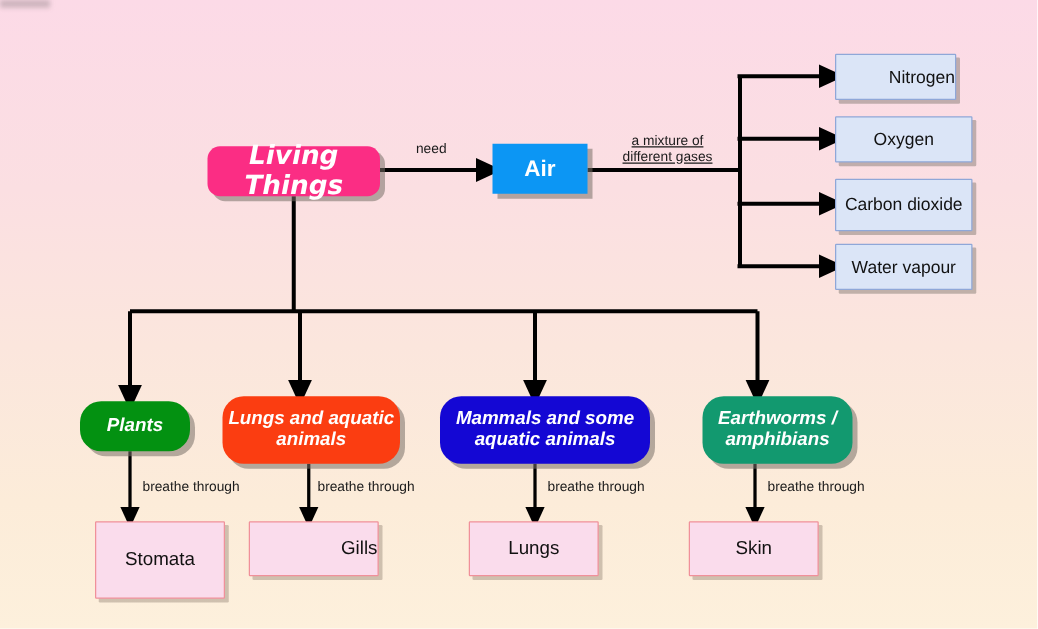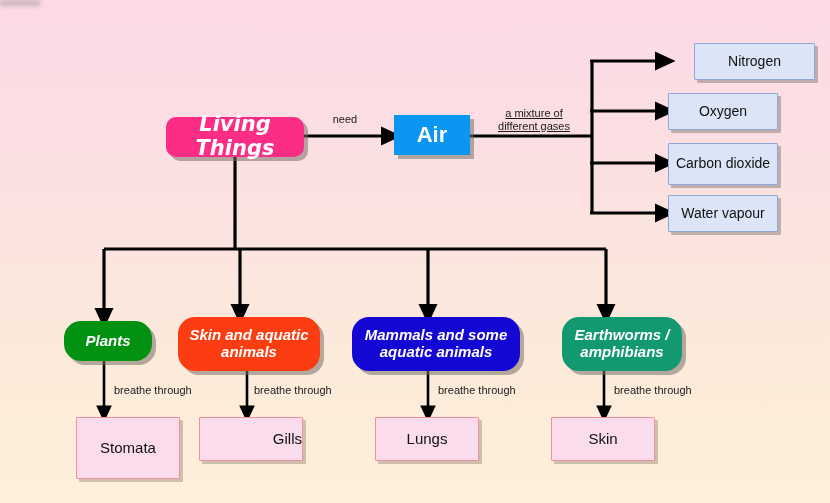--- a/index.html
+++ b/index.html
@@ -61,40 +61,40 @@
     font-family: "DejaVu Sans", sans-serif;
     border-radius: 10px;
     align-items: center;
   }
   .n-air {
     left: 394px; top: 115px; width: 76px; height: 40px;
     background: #0c96f4;
     color: #ffffff;
     font-weight: bold;
     font-style: normal;
-    font-size: 22px;
+    font-size: 18px;
     border-radius: 0px;
     box-shadow: 4px 4px 0px rgba(120,112,104,0.55);
   }
   .n-plants  { left: 64px;  top: 321px; width: 88px;  height: 40px; background: #039111; font-size: 15px; }
   .n-fish    { left: 178px; top: 317px; width: 142px; height: 54px; background: #fb3d11; font-size: 15px; }
   .n-mammals { left: 352px; top: 317px; width: 168px; height: 54px; background: #1407d4; font-size: 15px; }
   .n-earth   { left: 562px; top: 317px; width: 120px; height: 54px; background: #12996f; font-size: 15px; }
 
   
   .gasbox {
     background: #dbe5f7;
     border: 1px solid #8fa7d8;
     color: #111111;
     font-size: 14px;
     font-family: "Liberation Sans", sans-serif;
     box-shadow: 3px 3px 0px rgba(120,112,104,0.45);
     border-radius: 1px;
   }
-  .n-nitrogen { left: 694px; top: 43px;  width: 121px; height: 37px; }
+  .n-nitrogen { left: 668px; top: 43px;  width: 97px; height: 37px; justify-content: flex-end; }
   .n-oxygen   { left: 668px; top: 93px;  width: 110px; height: 37px; }
   .n-co2      { left: 668px; top: 143px; width: 110px; height: 42px; }
   .n-vapour   { left: 668px; top: 195px; width: 110px; height: 37px; }
 
   
   .organbox {
     background: #fadcec;
     border: 1px solid #f0909a;
     color: #111111;
     font-size: 15px;
@@ -185,21 +185,21 @@
     <span>Carbon dioxide</span>
   </div>
   <div class="node gasbox n-vapour">
     <span>Water vapour</span>
   </div>
 
   <div class="node rounded n-plants">
     <span>Plants</span>
   </div>
   <div class="node rounded n-fish">
-    <span>Skin and aquatic animals</span>
+    <span>Lungs and aquatic animals</span>
   </div>
   <div class="node rounded n-mammals">
     <span>Mammals and some aquatic animals</span>
   </div>
   <div class="node rounded n-earth">
     <span>Earthworms / amphibians</span>
   </div>
 
   <div class="node organbox n-stomata">
     <span>Stomata</span>

